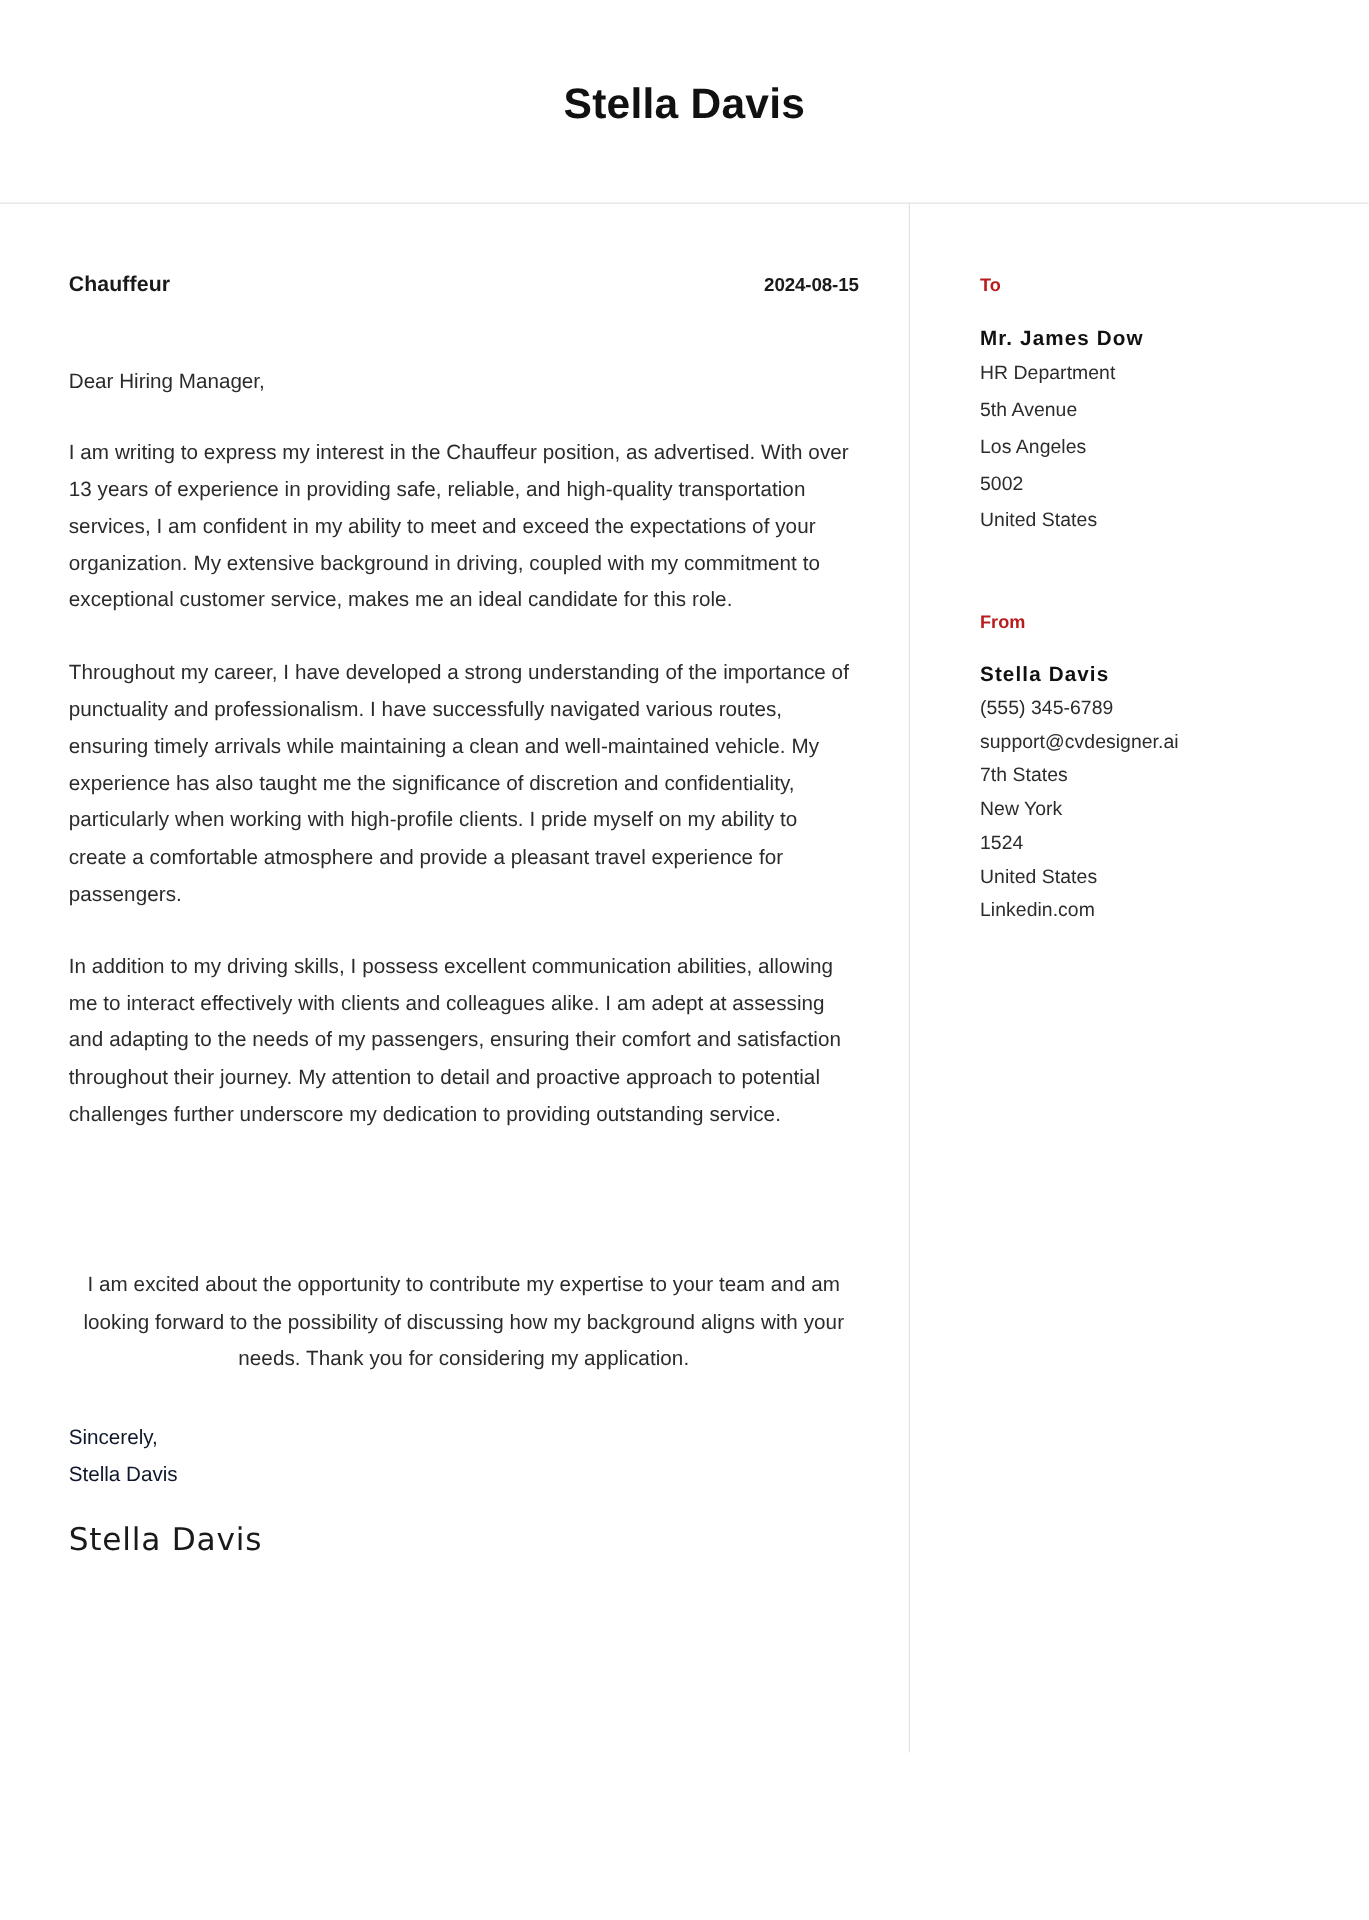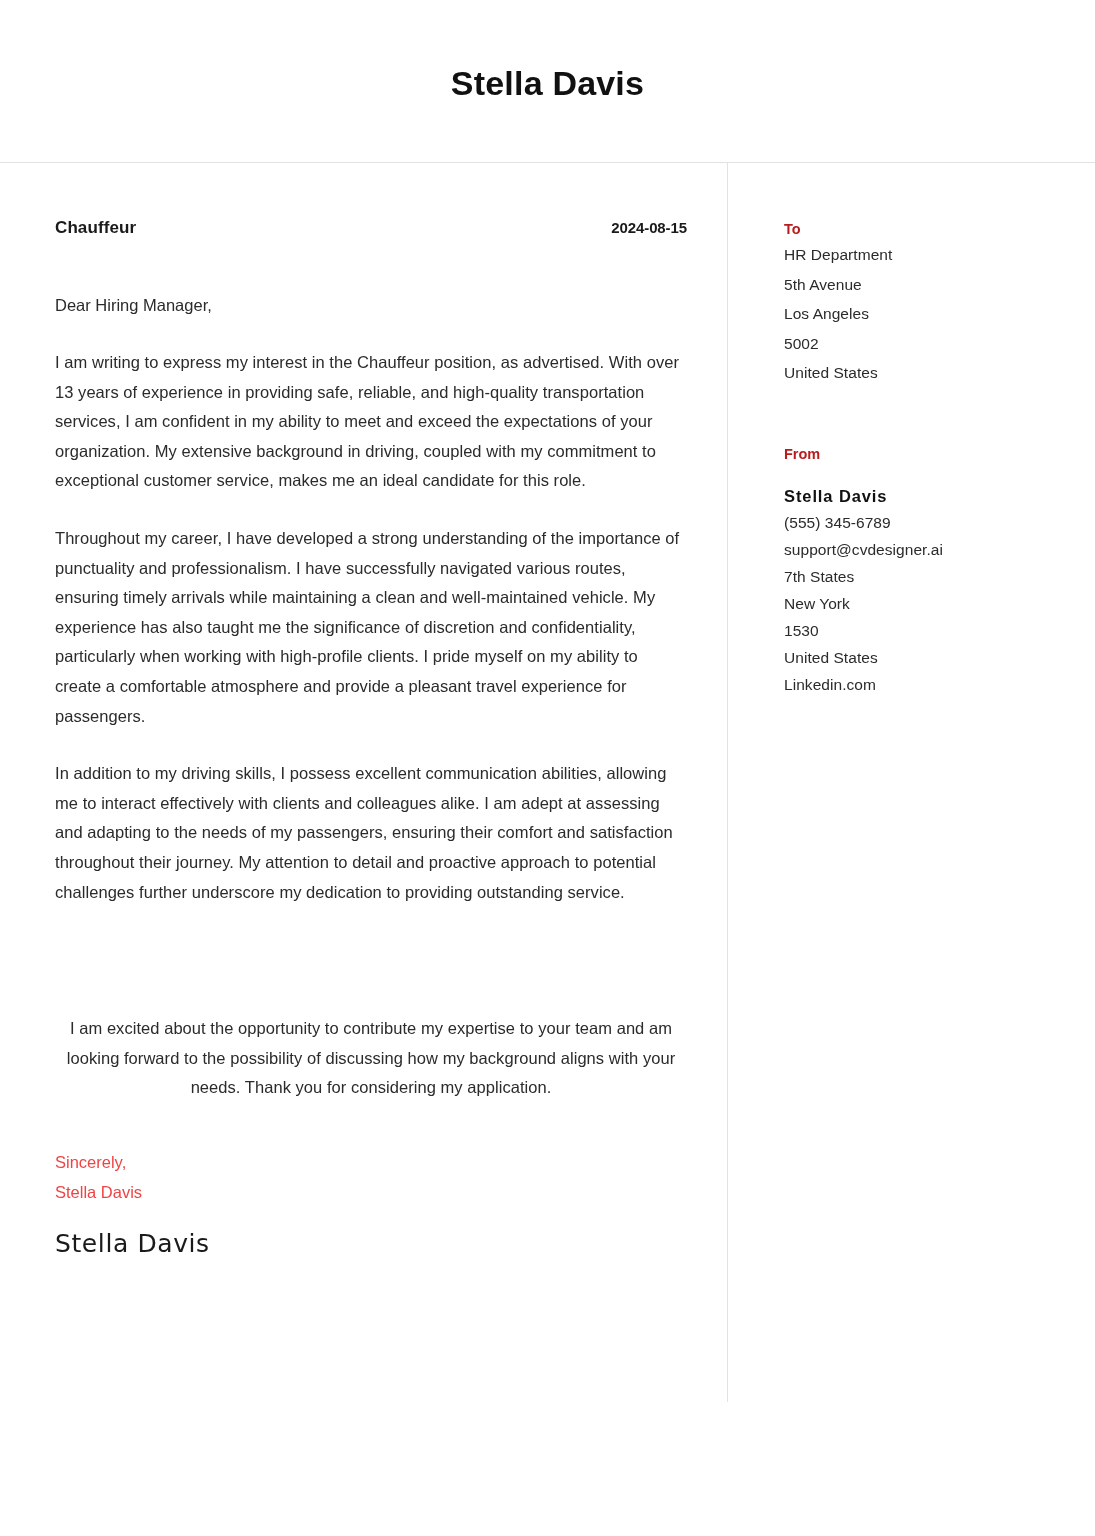--- a/index.html
+++ b/index.html
@@ -100,24 +100,24 @@
     line-height: 29.6px;
     color: #2b2b2b;
     letter-spacing: 0.05px;
   }
   .body-paragraph.spaced-before {
     margin-top: 107px;
     text-align: center;
   }
 
   .closing-block {
-    margin-top: 44px;
+    margin-top: 32px;
     font-size: 16.5px;
     line-height: 30px;
-    color: #ef4444;
+    color: #0f172a;
   }
   .closing-line {
     display: block;
   }
 
   .signature {
     margin-top: 22px;
     font-family: "DejaVu Sans", sans-serif;
     font-size: 25px;
     font-weight: 400;
@@ -198,34 +198,35 @@
     </div>
 
     <div class="signature">Stella Davis</div>
 
   </div>
 
   <div class="sidebar">
 
     <div class="sidebar-section to-section">
       <div class="sidebar-label">To</div>
+      <div class="sidebar-primary">Mr. James Dow</div>
       <div class="sidebar-line">HR Department</div>
       <div class="sidebar-line">5th Avenue</div>
       <div class="sidebar-line">Los Angeles</div>
       <div class="sidebar-line">5002</div>
       <div class="sidebar-line">United States</div>
     </div>
 
     <div class="sidebar-section from-section">
       <div class="sidebar-label">From</div>
       <div class="sidebar-primary">Stella Davis</div>
       <div class="sidebar-line compact">(555) 345-6789</div>
       <div class="sidebar-line compact">support@cvdesigner.ai</div>
       <div class="sidebar-line compact">7th States</div>
       <div class="sidebar-line compact">New York</div>
-      <div class="sidebar-line compact">1530</div>
+      <div class="sidebar-line compact">1524</div>
       <div class="sidebar-line compact">United States</div>
       <div class="sidebar-line compact">Linkedin.com</div>
     </div>
 
   </div>
 
 </div>
 
 </body></html>

